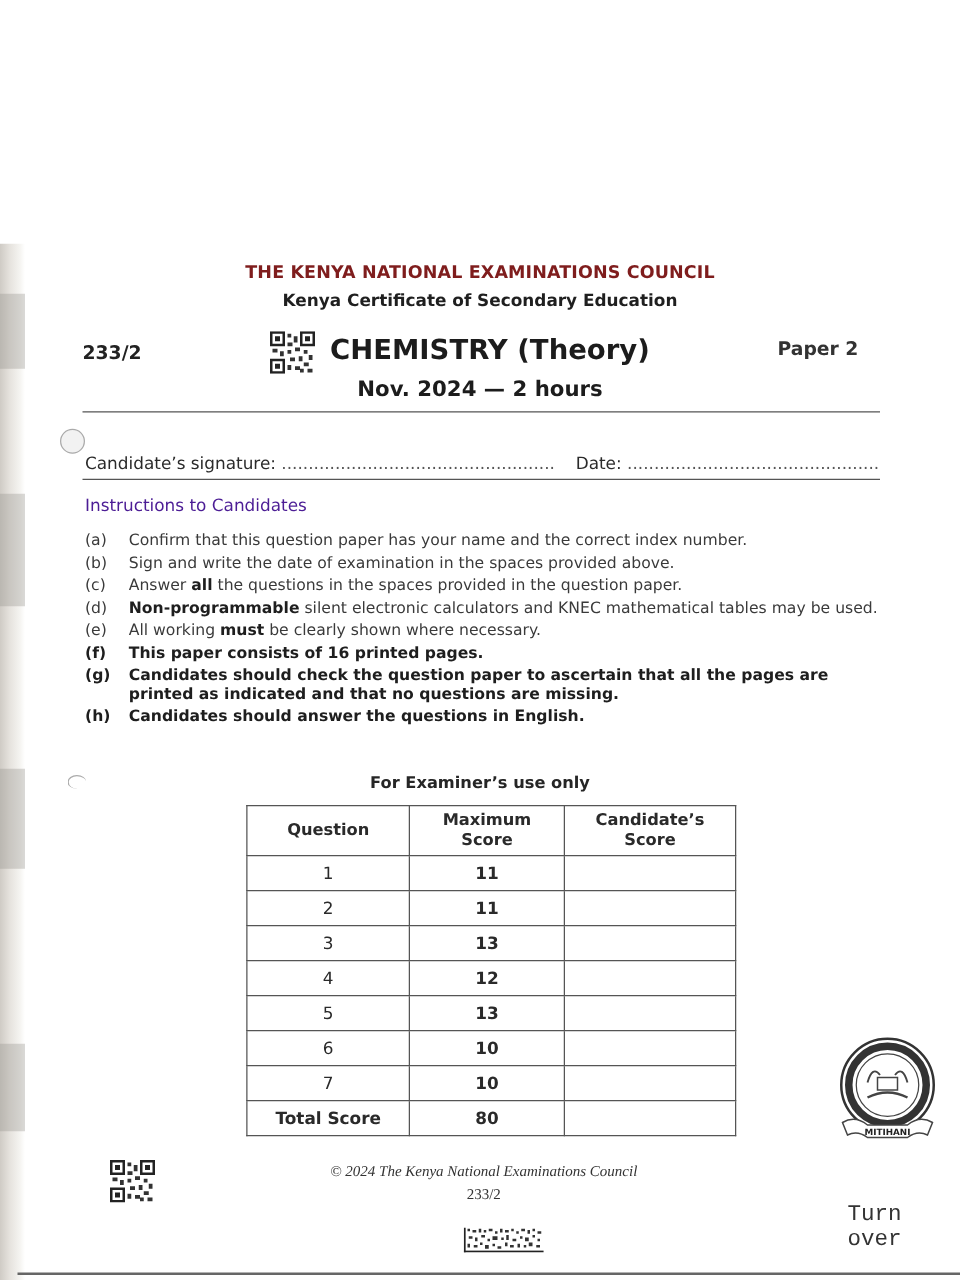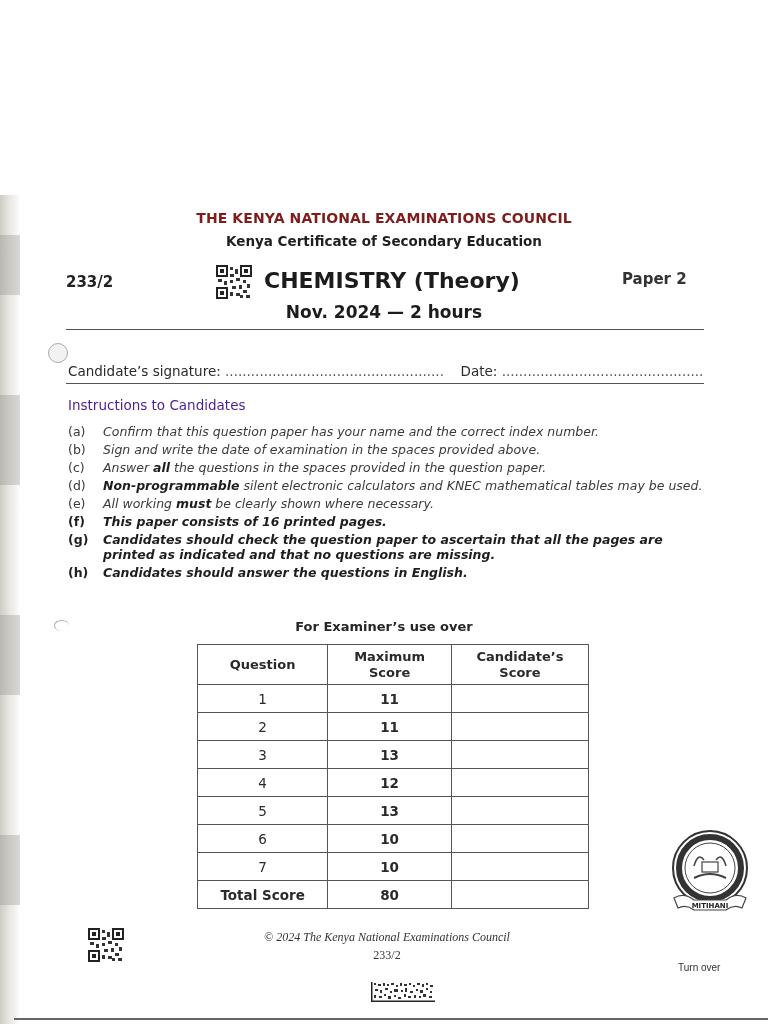--- a/index.html
+++ b/index.html
@@ -39,21 +39,21 @@
     .hole { border-radius: 50%; border: 1.5px solid #aaa; background: #f2f2f2; }
     .hole1 { left: 48px; top: 343px; width: 18px; height: 18px; }
     .hole2 { left: 54px; top: 620px; width: 14px; height: 10px; border-width:1px 0 0 1px; background: transparent; }
     .sig-row { left: 68px; top: 363px; width: 640px; font-size: 13.5px; color:#2a2a2a; white-space: nowrap; }
     .sig-row .dots { letter-spacing: 0px; color: #555; }
     .hr2 { left: 66px; top: 383px; width: 638px; height: 0; border-top: 1.5px solid #555; }
     .instr-title { left: 68px; top: 397px; font-weight: normal; font-size: 13.5px; color:#4c1d95; }
     .instr { left: 68px; top: 424px; width: 640px; font-size: 12.5px; color:#3a3a3a; }
     .instr .item { display: flex; margin-bottom: 3px; line-height: 15px; }
     .instr .lbl { width: 35px; flex-shrink: 0; }
-    .instr .txt { flex: 1; font-style: italic; }
+    .instr .txt { flex: 1; }
     .instr .item.bold { font-weight: bold; color:#1e1e1e; }
     .instr b { color:#1e1e1e; }
     .examiner-title {
       left: 0; width: 768px; top: 619px; text-align: center;
       font-weight: bold; font-size: 13px; color:#262626;
     }
     table.scores {
       position: absolute; left: 197px; top: 644px; width: 392px;
       border-collapse: collapse; font-size: 13.5px; color:#2a2a2a;
     }
@@ -68,21 +68,21 @@
     .qr-bottom { left: 88px; top: 928px; width: 36px; height: 34px; }
     .copyright {
       left: 0; width: 774px; top: 930px; text-align: center;
       font-family: "Liberation Serif", serif; font-style: italic; font-size: 12px; color:#333;
     }
     .footer-code {
       left: 0; width: 774px; top: 948px; text-align: center;
       font-family: "Liberation Serif", serif; font-size: 12px; color:#333;
     }
     .turn-over {
-      left: 678px; top: 962px; font-family: Liberation Sans, sans-serif; font-size: 10px; color:#333;
+      left: 678px; top: 962px; font-family: Liberation Mono, monospace; font-size: 18px; color:#333;
     }
     .datamatrix { left: 371px; top: 982px; width: 64px; height: 20px; }
     .seal { left: 664px; top: 828px; width: 92px; height: 96px; }
     .bottom-line { left: 14px; top: 1018px; width: 754px; height: 0; border-top: 2px solid #666; }
   </style>
 </head>
 <body>
 
 <div class="left-edge">
   <div class="band" style="top:40px;height:60px"></div>
@@ -169,21 +169,21 @@
     <span class="txt">Candidates should check the question paper to ascertain that all the pages are printed  as indicated and that no questions are missing.</span>
   </div>
   <div class="item bold">
     <span class="lbl">(h)</span>
     <span class="txt">Candidates should answer the questions in English.</span>
   </div>
 </div>
 
 <div class="abs hole hole2"></div>
 
-<div class="abs examiner-title">For Examiner’s use over</div>
+<div class="abs examiner-title">For Examiner’s use only</div>
 <table class="scores">
   <thead>
     <tr>
       <th class="col-q">Question</th>
       <th class="col-m"><span style="display:inline-block;width:80px">Maximum Score</span></th>
       <th class="col-c"><span style="display:inline-block;width:100px">Candidate’s Score</span></th>
     </tr>
   </thead>
   <tbody>
     <tr>

